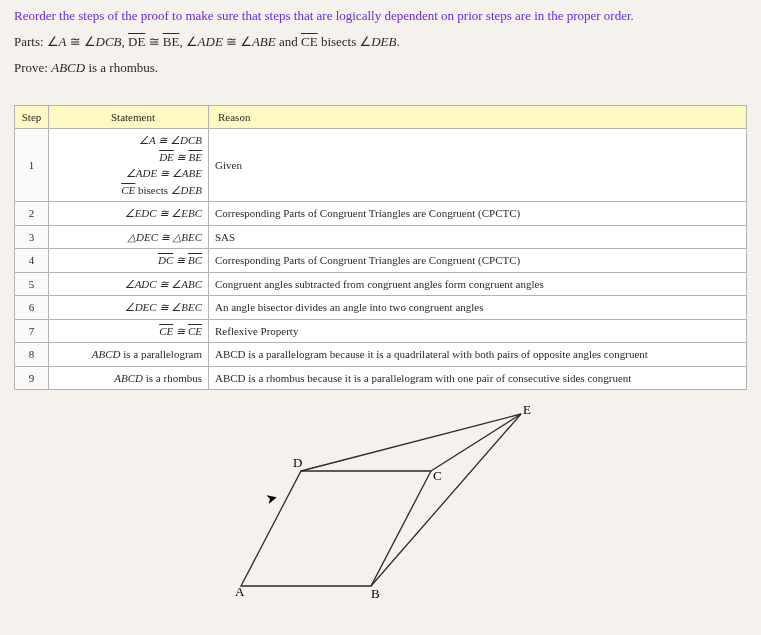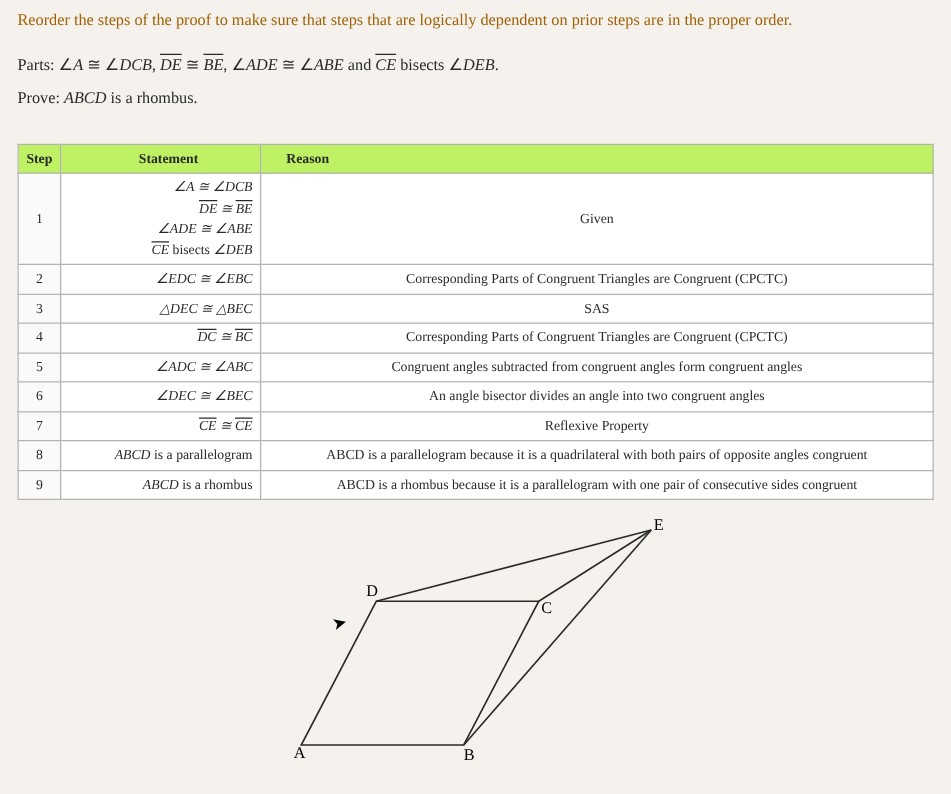--- a/index.html
+++ b/index.html
@@ -10,54 +10,54 @@
       padding: 0;
       width: 761px;
       height: 635px;
       overflow: hidden;
     }
     .content {
       padding: 8px 14px 4px 14px;
     }
     .instruction {
       font-size: 13px;
-      margin-bottom: 20px;
-      color: #a16207;
+      margin-bottom: 10px;
+      color: #6d28d9;
     }
     .given {
       font-size: 13px;
       margin-bottom: 10px;
     }
     .prove {
       font-size: 13px;
       margin-bottom: 29px;
     }
     .math-it { font-style: italic; }
-    .overline { text-decoration: overline; font-style: italic; }
+    .overline { text-decoration: overline; }
     table {
       border-collapse: collapse;
       width: 100%;
       font-size: 11px;
       background: #fff;
     }
     th, td {
       border: 1px solid #b3b3b3;
       padding: 3px 6px;
-      text-align: center;
+      text-align: left;
       vertical-align: middle;
     }
     th {
-      background: #bef264;
-      font-weight: bold;
+      background: #fef9c3;
+      font-weight: normal;
       text-align: center;
       font-size: 11px;
       padding: 5px 6px;
     }
     th.stmt, th.reason { text-align: left; padding-left: 62px;}
-    th.reason { padding-left: 20px; }
+    th.reason { padding-left: 9px; }
     td.step {
       text-align: center;
       width: 34px;
       font-size: 11px;
       background: #fbfaf8;
     }
     td.stmt {
       width: 160px;
       text-align: right;
       font-style: italic;

